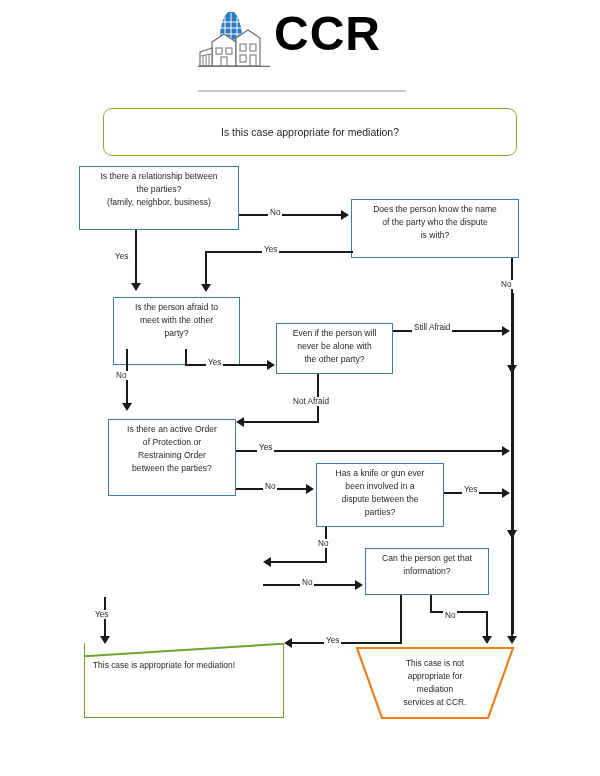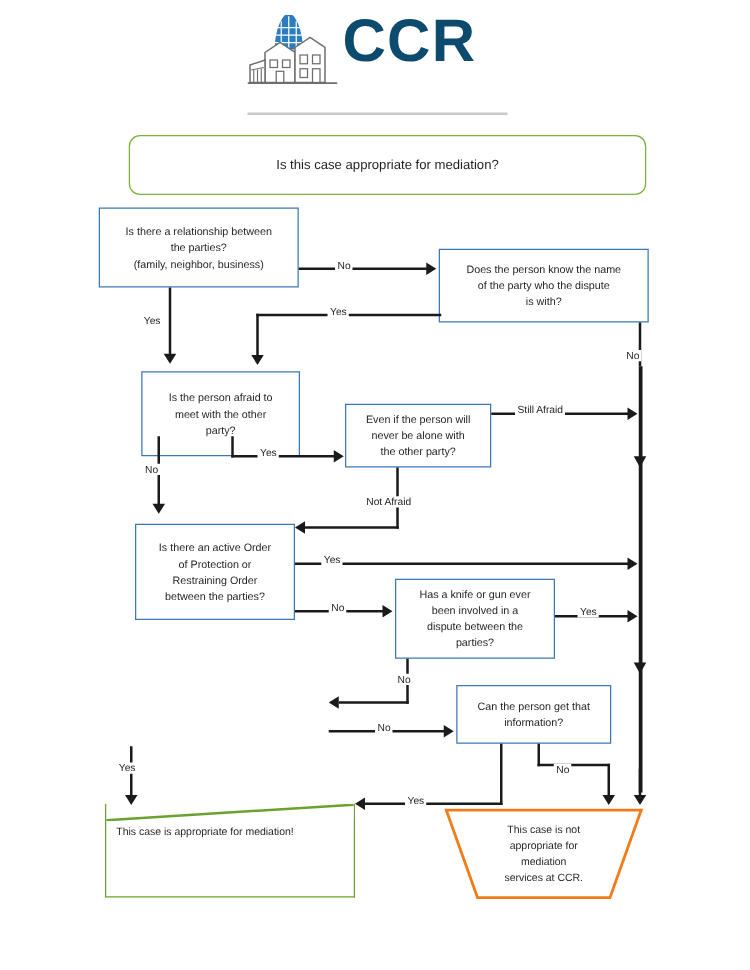--- a/index.html
+++ b/index.html
@@ -4,29 +4,29 @@
 <style>
   html,body{margin:0;padding:0;background:#ffffff;}
   body{width:600px;height:776px;font-family:"Liberation Sans",sans-serif;color:#231f20;overflow:hidden;}
   #page{position:relative;width:600px;height:776px;background:#fff;}
 
   
   .logo-wrap{position:absolute;left:190px;top:6px;width:220px;height:88px;}
   .logo-row{position:relative;width:100%;height:64px;}
   .logo-mark{position:absolute;left:8px;top:2px;width:72px;height:62px;}
   .ccr-text{position:absolute;left:84px;top:2px;font-size:48px;line-height:52px;font-weight:bold;
-            letter-spacing:1px;color:#0c4a6e;font-family:"Liberation Sans",sans-serif;}
+            letter-spacing:1px;color:#000000;font-family:"Liberation Sans",sans-serif;}
   .logo-bar{position:absolute;left:8px;top:62px;width:208px;height:18px;background:#2b7cc0;
             color:#fff;font-size:8.5px;font-weight:bold;letter-spacing:.9px;
             display:flex;align-items:center;justify-content:center;}
   .logo-underline{position:absolute;left:8px;top:84px;width:208px;height:2px;background:#c8cacc;}
 
   
   .node{position:absolute;box-sizing:border-box;border:1.6px solid #3c78b4;background:#fff;
-        display:flex;align-items:center;justify-content:center;text-align:center;
+        display:flex;align-items:center;text-align:center;
         font-size:8.6px;line-height:13px;color:#231f20;padding:3px 5px;}
   .banner{position:absolute;box-sizing:border-box;border:1.6px solid #7bb33a;border-radius:9px;
           background:#fff;display:flex;align-items:center;justify-content:center;
           font-size:10.5px;color:#231f20;}
 
   
   .result-green{position:absolute;box-sizing:border-box;background:#fff;
         border-left:1.8px solid #6aa22e;border-right:1.8px solid #6aa22e;border-bottom:1.8px solid #6aa22e;}
   .slant-top{position:absolute;left:0;top:0;width:100%;height:14px;overflow:hidden;}
   .result-green-text{position:absolute;left:0;top:0;width:100%;height:100%;

